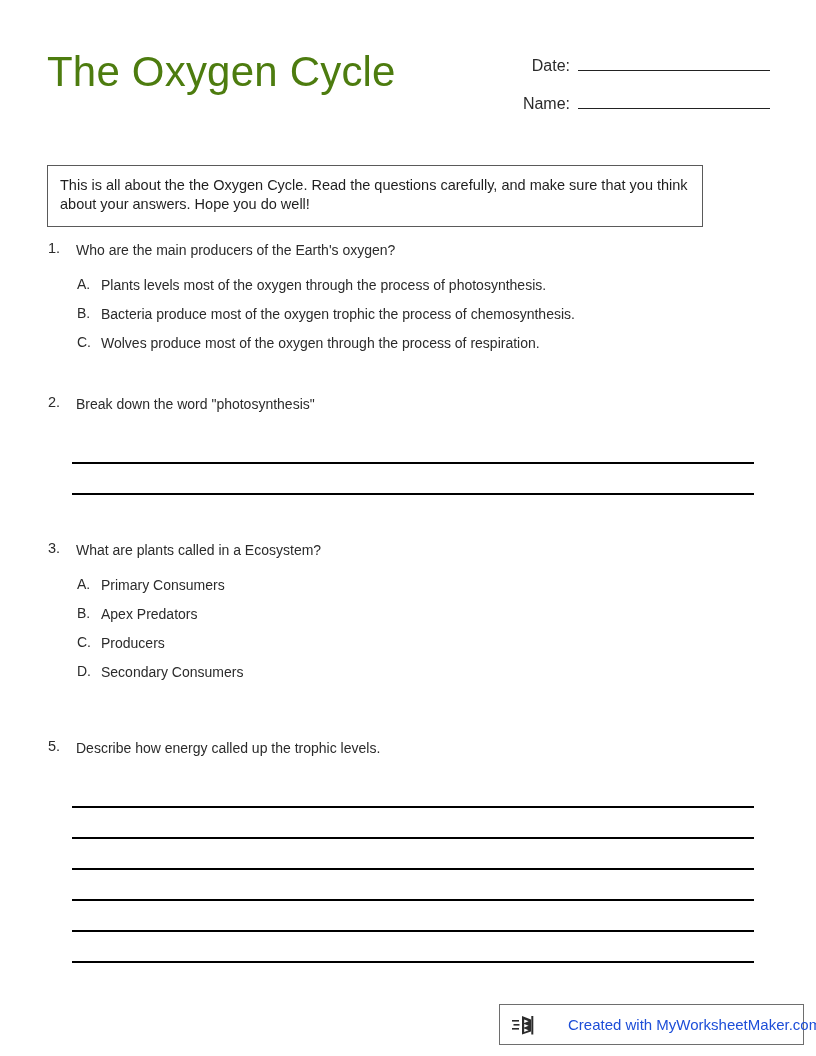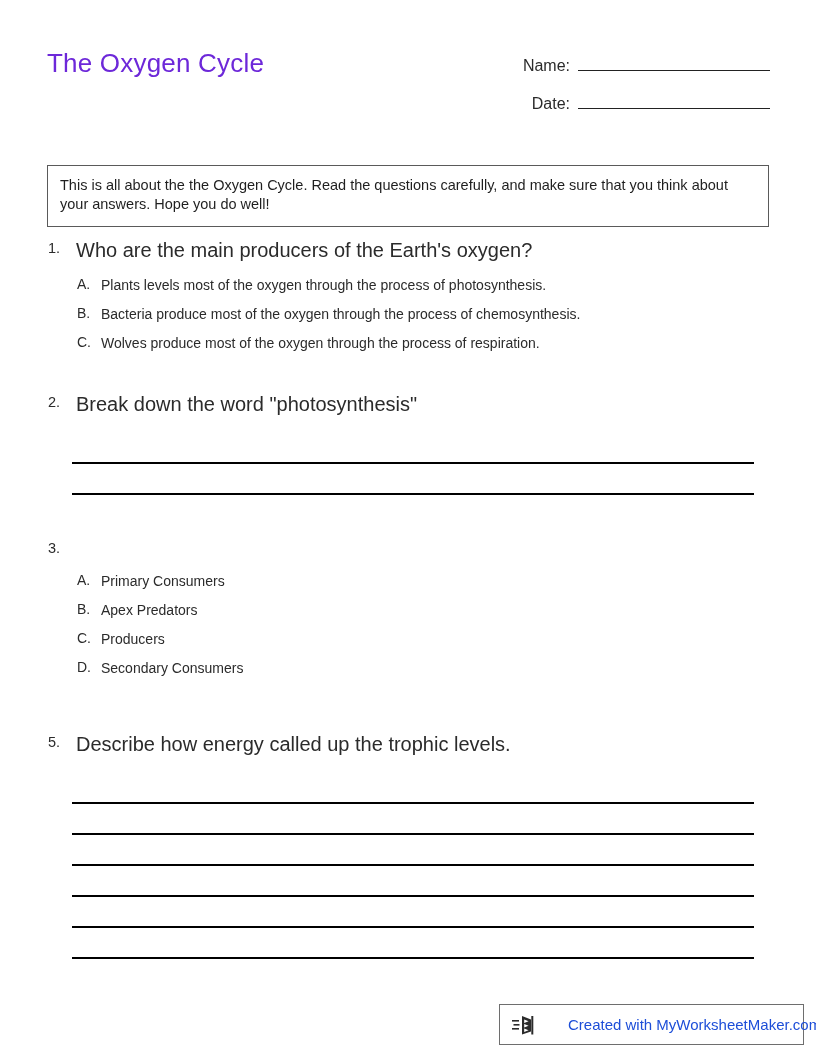--- a/index.html
+++ b/index.html
@@ -27,24 +27,24 @@
     position: absolute;
     left: 0;
     top: 0;
     width: 816px;
     height: 140px;
   }
   .title {
     position: absolute;
     left: 47px;
     top: 48px;
-    font-size: 26px;
+    font-size: 42px;
     font-weight: 400;
     letter-spacing: 0.2px;
-    color: #6d28d9;
+    color: #4d7c0f;
     white-space: nowrap;
   }
   .namedate {
     position: absolute;
     left: 470px;
     top: 50px;
     width: 300px;
   }
   .nd-row {
     display: flex;
@@ -62,21 +62,21 @@
     width: 192px;
     border-bottom: 1px solid #222222;
     height: 20px;
   }
 
   
   .instructions {
     position: absolute;
     left: 47px;
     top: 165px;
-    width: 722px;
+    width: 656px;
     box-sizing: border-box;
     border: 1px solid #5a5a5a;
     padding: 10px 12px 12px 12px;
     min-height: 54px;
   }
   .instructions-text {
     font-size: 14.5px;
     line-height: 19px;
     color: #1f1f1f;
   }
@@ -97,21 +97,21 @@
     display: flex;
     align-items: flex-start;
   }
   .q-num {
     width: 28px;
     flex: none;
     font-size: 14.5px;
     color: #2b2b2b;
   }
   .q-text {
-    font-size: 20px;
+    font-size: 14px;
     color: #2b2b2b;
     line-height: 20px;
   }
   .options {
     margin-top: 16px;
     padding-left: 29px;
   }
   .option-row {
     display: flex;
     align-items: flex-start;
@@ -175,25 +175,25 @@
 </head>
 <body>
 
 <div class="page">
 
   <div class="header">
     <div class="title">The Oxygen Cycle</div>
 
     <div class="namedate">
       <div class="nd-row">
+        <span class="nd-label">Date:</span>
+        <span class="nd-line"></span>
+      </div>
+      <div class="nd-row">
         <span class="nd-label">Name:</span>
-        <span class="nd-line"></span>
-      </div>
-      <div class="nd-row">
-        <span class="nd-label">Date:</span>
         <span class="nd-line"></span>
       </div>
     </div>
   </div>
 
   <div class="instructions">
     <div class="instructions-text">This is all about the the Oxygen Cycle. Read the questions carefully, and make sure that you think about your answers. Hope you do well!</div>
   </div>
 
   <div class="questions">
@@ -202,21 +202,21 @@
           <span class="q-num">1.</span>
           <span class="q-text">Who are the main producers of the Earth's oxygen?</span>
         </div>
         <div class="options">
           <div class="option-row">
             <span class="opt-letter">A.</span>
             <span class="opt-text">Plants levels most of the oxygen through the process of photosynthesis.</span>
           </div>
           <div class="option-row">
             <span class="opt-letter">B.</span>
-            <span class="opt-text">Bacteria produce most of the oxygen through the process of chemosynthesis.</span>
+            <span class="opt-text">Bacteria produce most of the oxygen trophic the process of chemosynthesis.</span>
           </div>
           <div class="option-row">
             <span class="opt-letter">C.</span>
             <span class="opt-text">Wolves produce most of the oxygen through the process of respiration.</span>
           </div>
         </div>
       </div>
       <div class="spacer-gap" style="height: 31px;"></div>
       <div class="question-block">
         <div class="q-row">
@@ -225,20 +225,21 @@
         </div>
         <div class="answer-lines">
           <div class="answer-line"></div>
           <div class="answer-line"></div>
         </div>
       </div>
       <div class="spacer-gap" style="height: 45px;"></div>
       <div class="question-block">
         <div class="q-row">
           <span class="q-num">3.</span>
+          <span class="q-text">What are plants called in a Ecosystem?</span>
         </div>
         <div class="options">
           <div class="option-row">
             <span class="opt-letter">A.</span>
             <span class="opt-text">Primary Consumers</span>
           </div>
           <div class="option-row">
             <span class="opt-letter">B.</span>
             <span class="opt-text">Apex Predators</span>
           </div>

